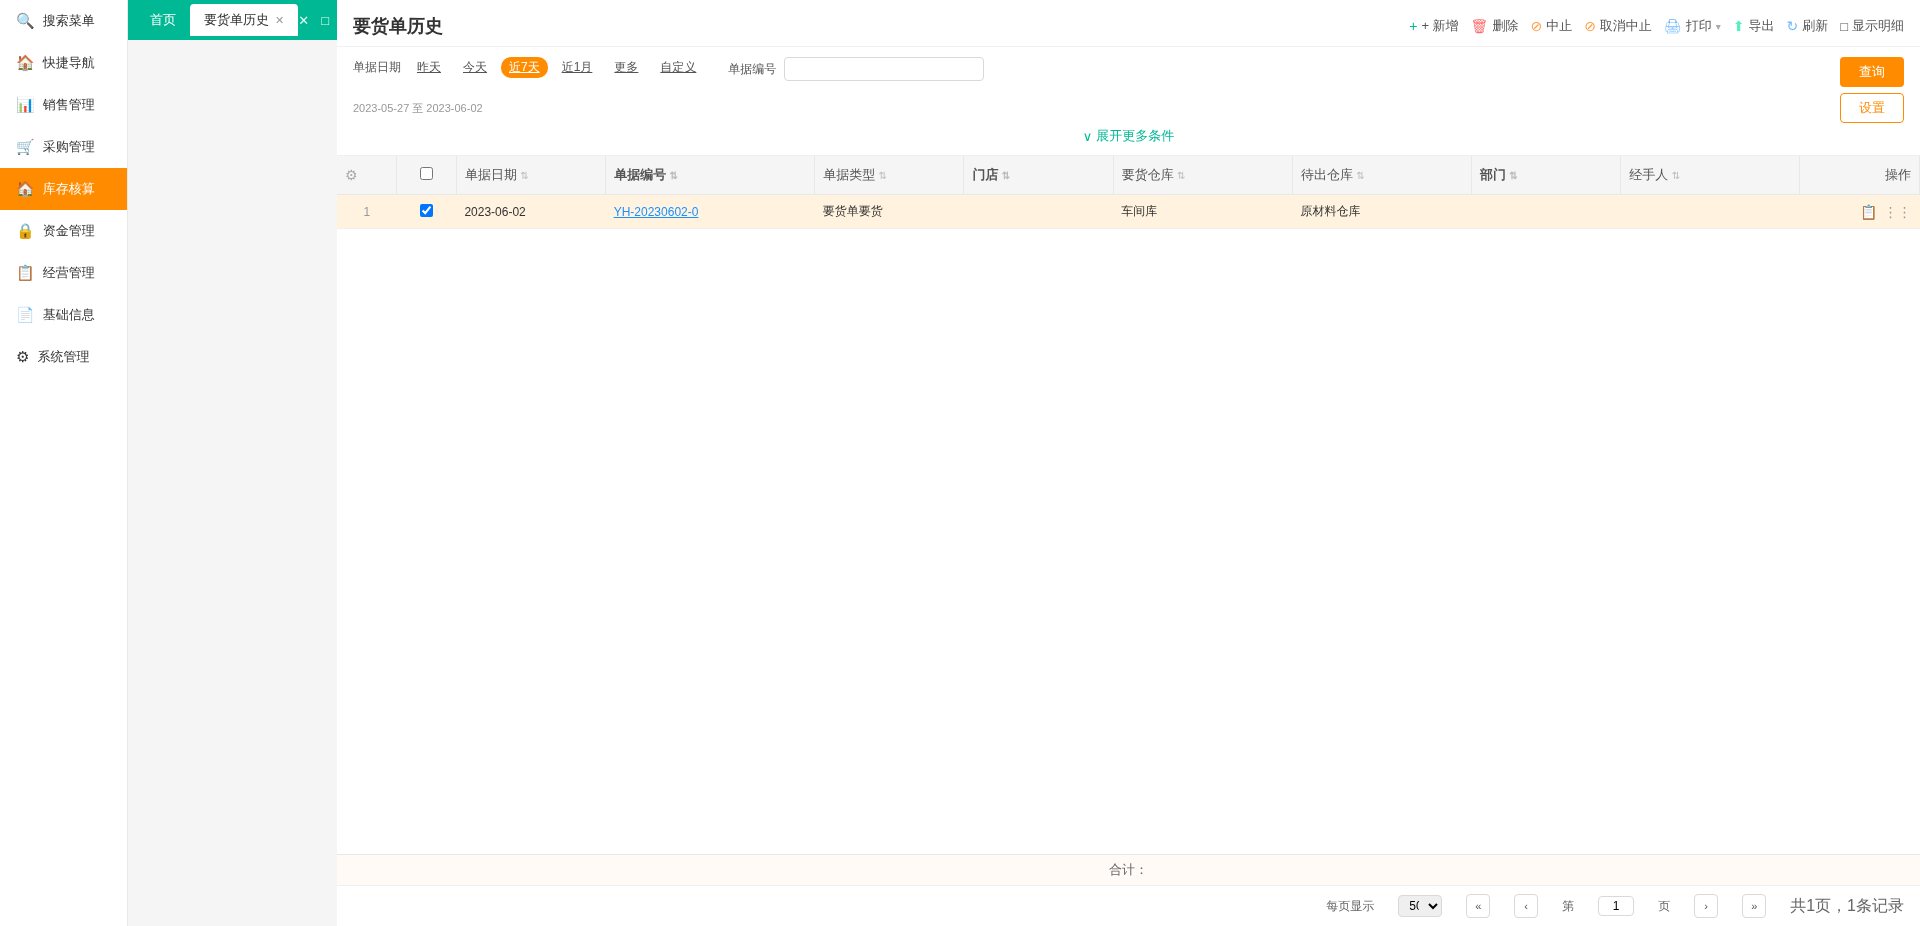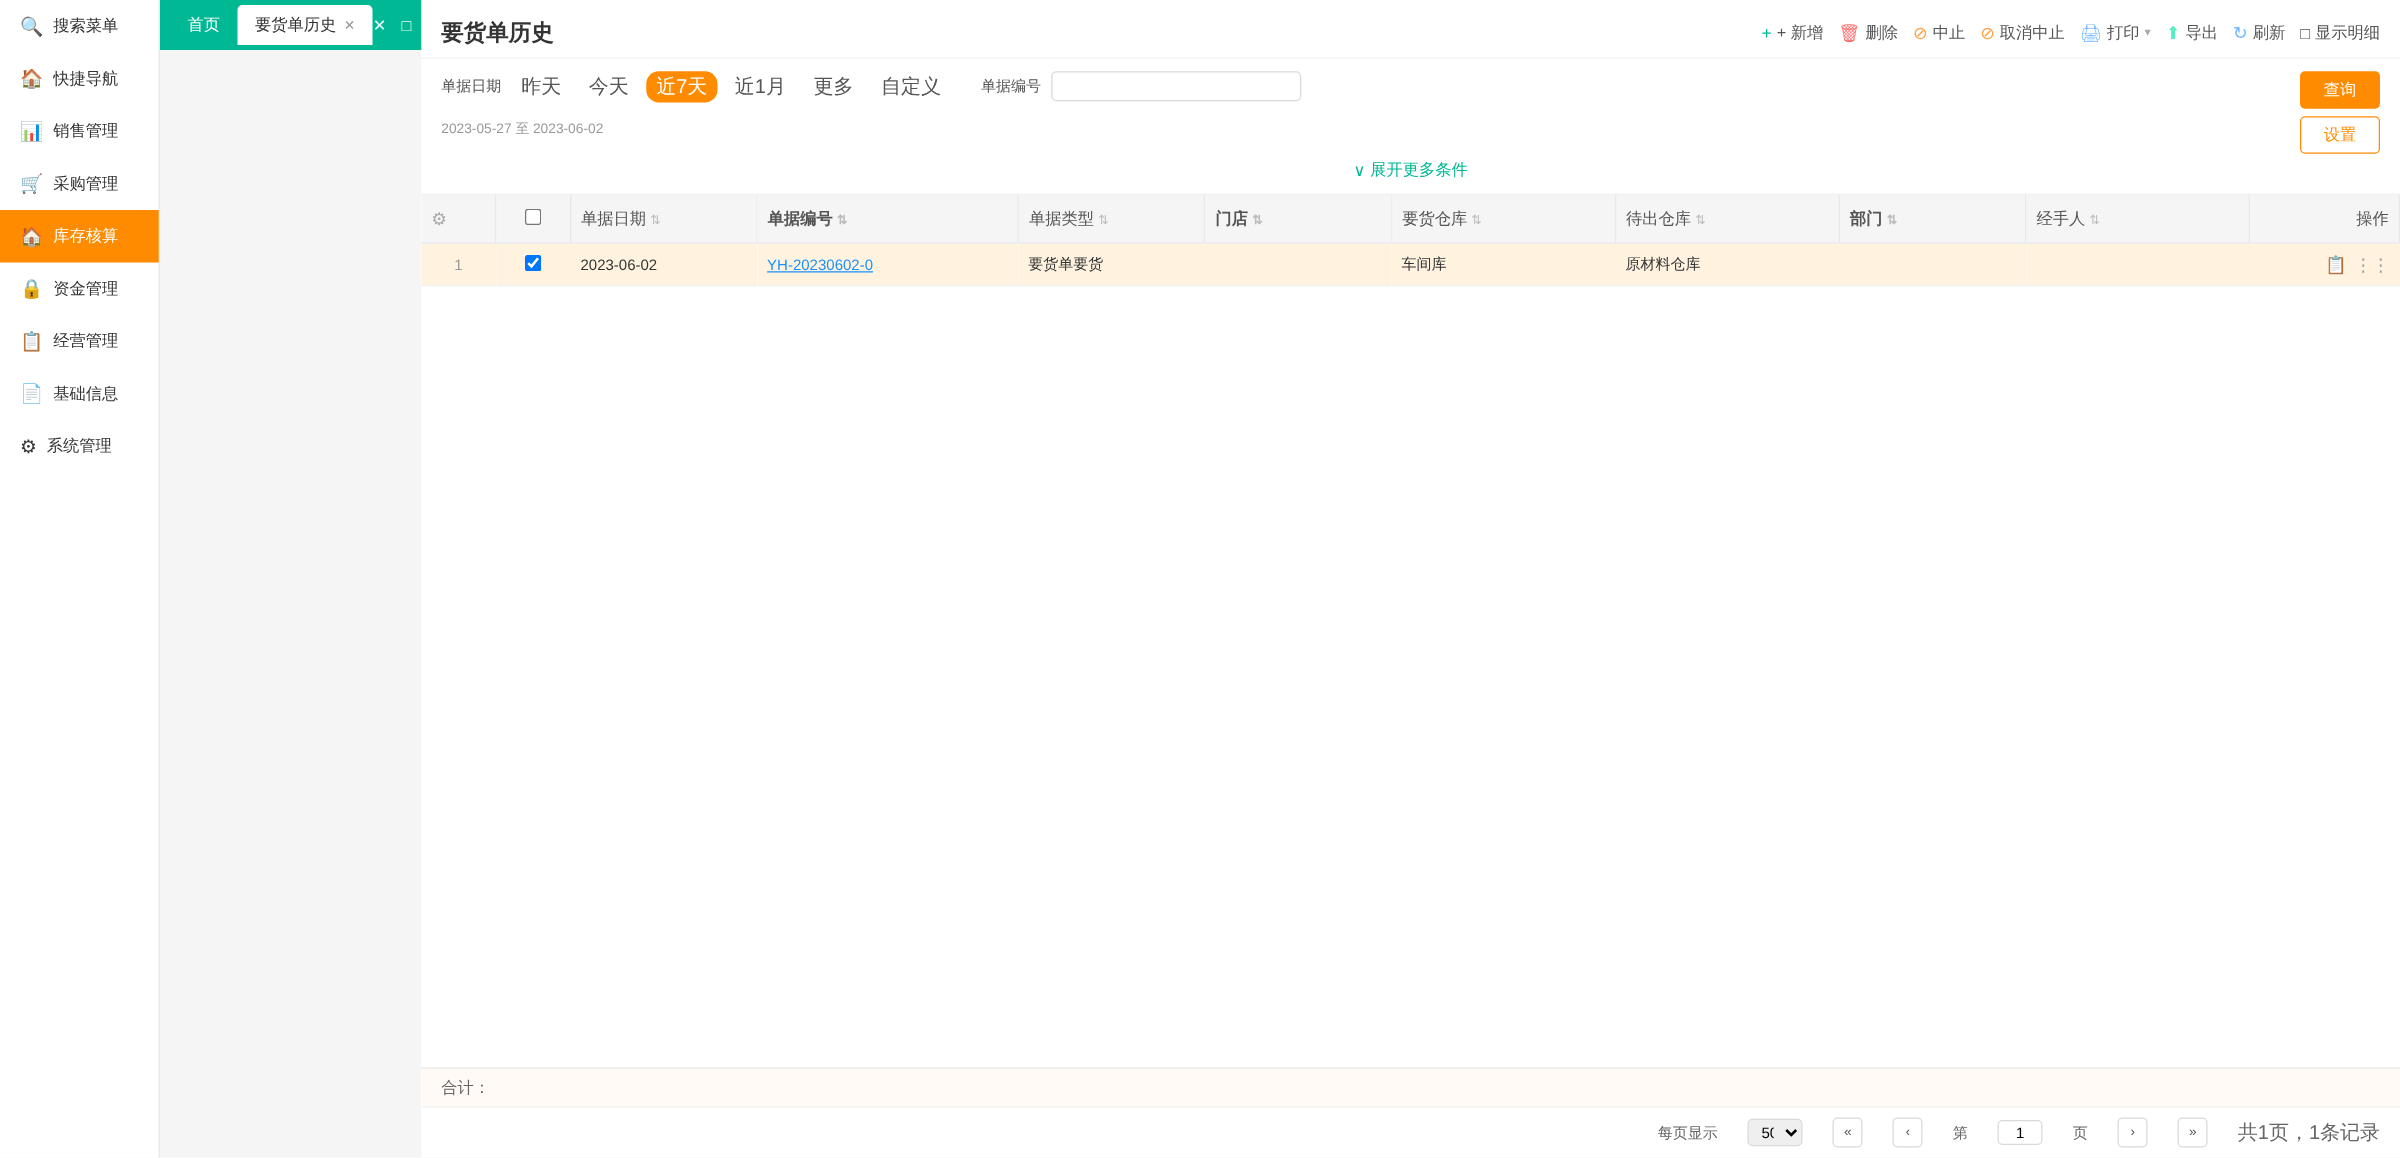--- a/index.html
+++ b/index.html
@@ -153,31 +153,32 @@
       display: flex;
       flex-direction: column;
       gap: 4px;
     }
     .filter-label { color: #666; font-size: 12px; white-space: nowrap; }
     .filter-date-btns { display: flex; gap: 6px; align-items: center; }
     .date-btn {
       padding: 2px 8px;
       border-radius: 10px;
       cursor: pointer;
-      font-size: 16px;
+      font-size: 12px;
       color: #555;
       background: transparent;
       border: none;
+      text-decoration: underline;
     }
     .date-btn.active {
       background: #ff8c00;
       color: #fff;
       border-radius: 10px;
     }
-    .date-range { font-size: 11px; color: #999; margin-top: 9px; }
+    .date-range { font-size: 11px; color: #999; margin-top: 19px; }
     .filter-input {
       border: 1px solid #d9d9d9;
       border-radius: 4px;
       padding: 4px 8px;
       width: 200px;
       outline: none;
       font-size: 12px;
       color: #333;
     }
     .filter-select {
@@ -264,20 +265,21 @@
     .op-btn { cursor: pointer; color: #999; font-size: 14px; }
 
     
     .table-footer {
       background: #fffaf5;
       border-top: 1px solid #e8e8e8;
       padding: 6px 16px;
       font-size: 12px;
       color: #666;
       flex-shrink: 0;
+      text-align: center;
     }
 
     
     .pagination-bar {
       display: flex;
       align-items: center;
       justify-content: flex-end;
       gap: 24px;
       padding: 8px 16px;
       border-top: 1px solid #f0f0f0;

